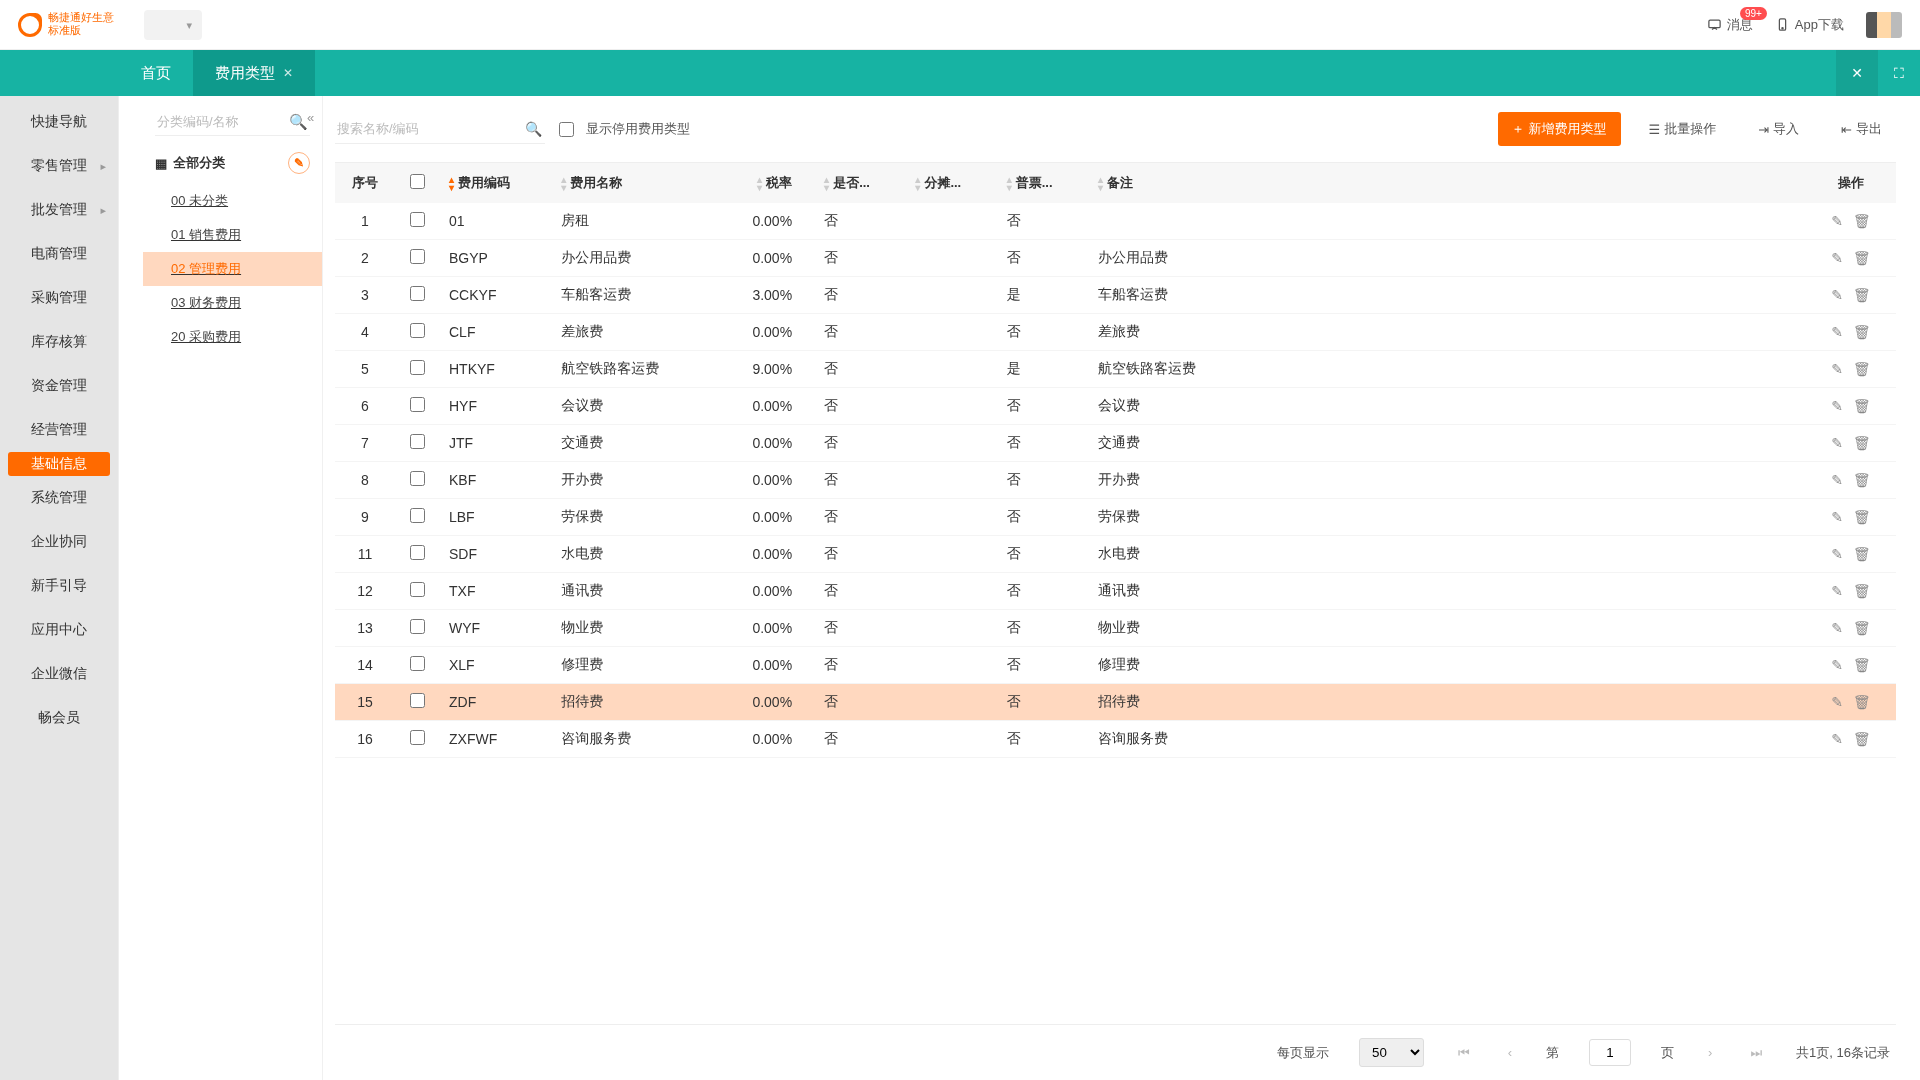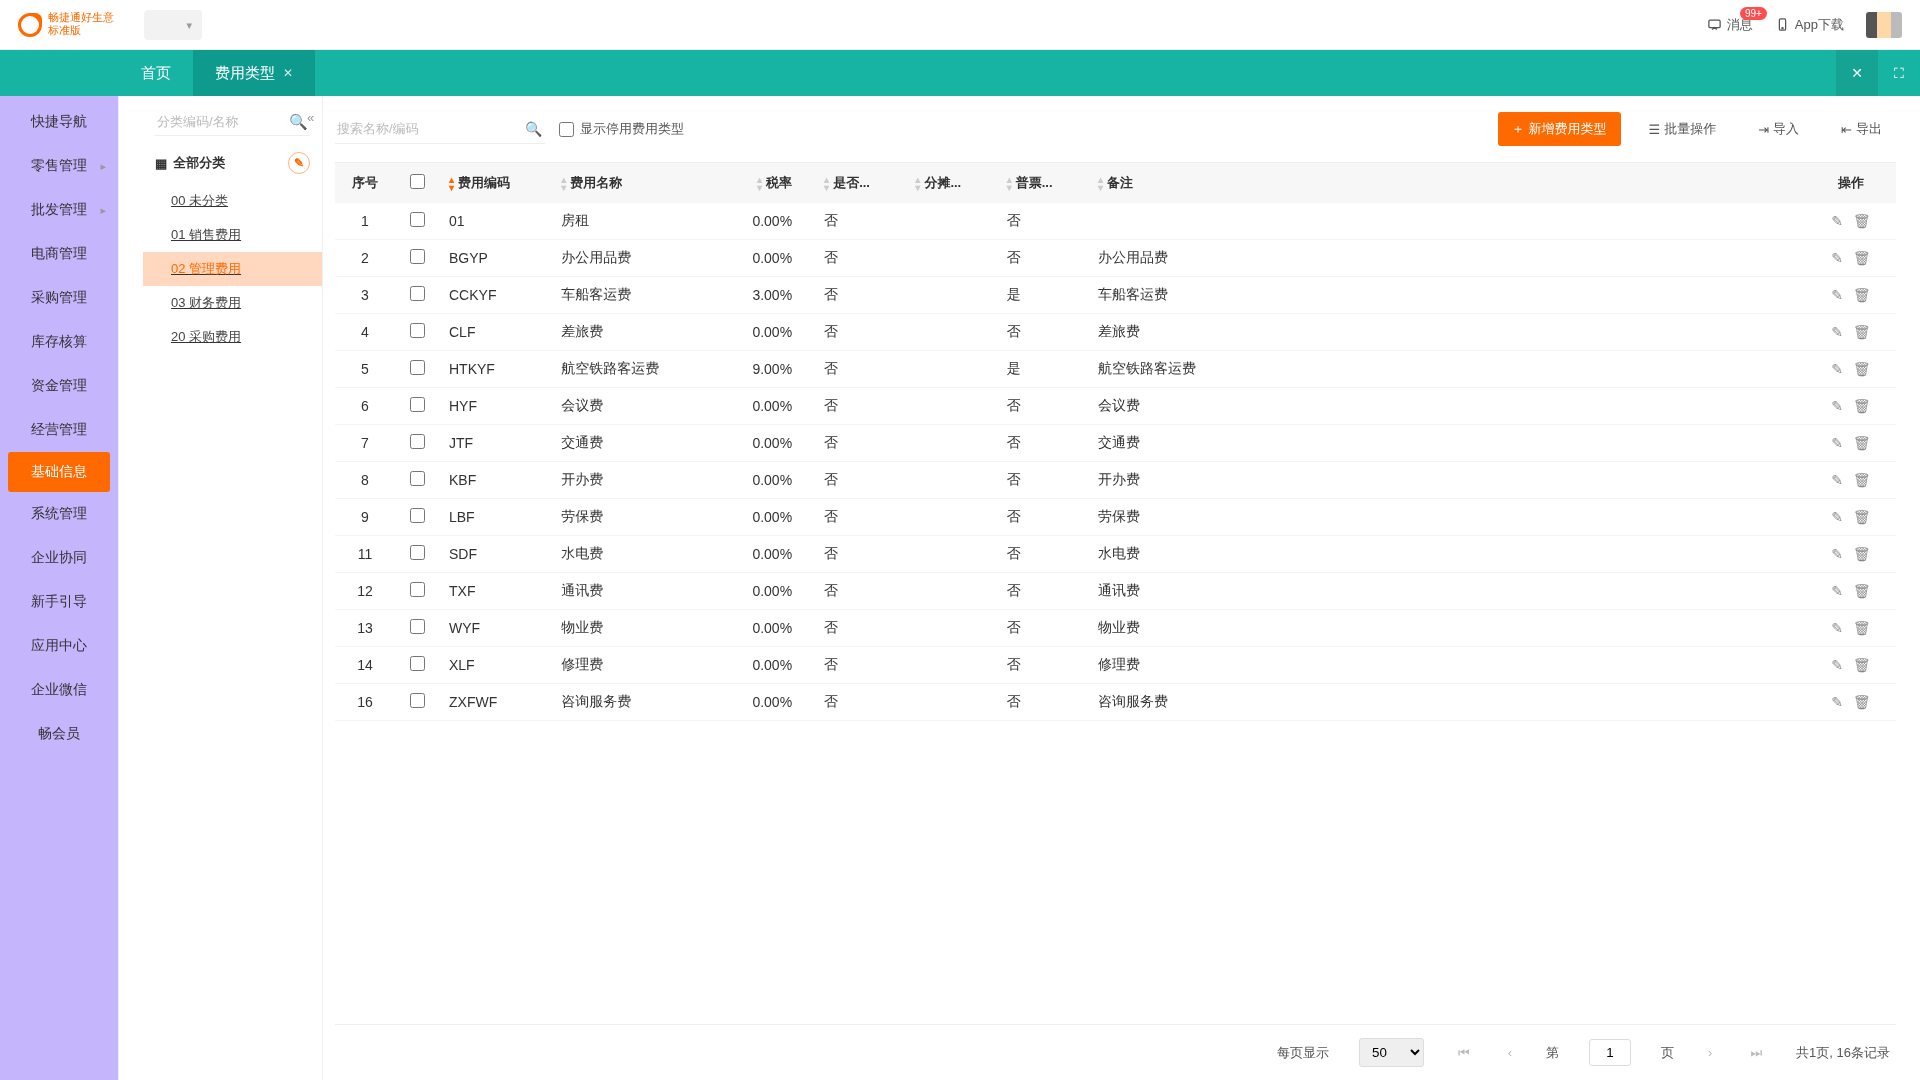--- a/index.html
+++ b/index.html
@@ -25,24 +25,24 @@
 .tab.home { background:#17b3a3; }
 .tab.active { background:#0e9a8c; }
 .tab .x { margin-left:8px; font-size:12px; opacity:.8;}
 .tabstrip .ctrl { position:absolute; right:0; top:0; display:flex; height:100%;}
 .tabstrip .ctrl div{ width:42px; display:flex; align-items:center; justify-content:center; color:#fff; cursor:pointer;}
 .tabstrip .ctrl .cls{ background:#15a394;}
 .tabstrip .ctrl .exp{ background:#17b3a3;}
 
 
 .body { display:flex; height:calc(1080px - 50px - 46px); }
-.sidebar { width:119px; border-right:1px solid #eee; padding-top:6px; position:absolute; top:50px; left:0; bottom:0; background:#c4b5fd;}
+.sidebar { width:119px; border-right:1px solid #eee; padding-top:6px; position:absolute; top:50px; left:0; bottom:0; background:#e5e5e5;}
 .side-item { height:44px; display:flex; align-items:center; justify-content:center; font-size:14px; color:#333; cursor:pointer; position:relative;}
 .side-item.hasarr::after{ content:"▸"; position:absolute; right:12px; color:#999; font-size:11px;}
-.side-item.active { background:#ff6a00; color:#fff; border-radius:3px; margin:0 8px; height:40px;}
+.side-item.active { background:#ff6a00; color:#fff; border-radius:3px; margin:0 8px; height:24px;}
 
 
 .catpanel { width:180px; border-right:1px solid #f0f0f0; padding:12px 0; position:relative;}
 .cat-search { margin:0 12px 10px; position:relative;}
 .cat-search input{ width:100%; border:none; border-bottom:1px solid #eee; padding:6px 24px 6px 2px; font-size:13px; outline:none;}
 .cat-search input::placeholder{ color:#bbb;}
 .cat-search .sicon{ position:absolute; right:2px; top:5px; color:#ff6a00; font-size:15px;}
 .cat-head { display:flex; align-items:center; padding:6px 12px; font-size:13px; font-weight:600; gap:6px;}
 .cat-head .edit{ margin-left:auto; width:22px;height:22px;border:1px solid #ffb27f;color:#ff6a00;border-radius:50%;display:flex;align-items:center;justify-content:center;font-size:12px;}
 .collapse-h { position:absolute; right:-1px; top:14px; width:16px; color:#999; font-size:13px; cursor:pointer;}
@@ -52,21 +52,21 @@
 
 
 .main { flex:1; display:flex; flex-direction:column; padding:0 24px; margin-left:119px;}
 .main-inner{ display:flex; flex:1; min-height:0;}
 .content { flex:1; display:flex; flex-direction:column; min-width:0;margin-left:12px;}
 .toolbar { height:66px; display:flex; align-items:center; gap:14px;}
 .t-search { position:relative; width:210px;}
 .t-search input{ width:100%; border:none; border-bottom:1px solid #eee; padding:7px 26px 7px 2px; font-size:13px; outline:none;}
 .t-search input::placeholder{color:#bbb;}
 .t-search .sicon{ position:absolute; right:2px; top:7px; color:#ff6a00;}
-.chk { display:flex; align-items:center; gap:6px; color:#555; font-size:13px;}
+.chk { display:flex; align-items:center; gap:12px; color:#555; font-size:13px;}
 .chk input{ width:15px; height:15px;}
 .toolbar .spacer{ flex:1;}
 .btn { padding:8px 14px; border-radius:3px; font-size:13px; cursor:pointer; display:flex; align-items:center; gap:4px;}
 .btn.primary{ background:#ff6a00; color:#fff;}
 .btn.ghost{ color:#555;}
 
 
 .table { flex:1; overflow:auto; border-top:1px solid #eee;}
 table { width:100%; border-collapse:collapse; }
 thead th { background:#f7f7f7; font-weight:600; font-size:13px; padding:11px 10px; text-align:left; color:#333; position:sticky; top:0; white-space:nowrap;}
@@ -364,20 +364,32 @@
                   <td class="col-chk"><input type="checkbox" class="rowchk" style=""></td>
                   <td>XLF</td>
                   <td>修理费</td>
                   <td class="col-rate">0.00%</td>
                   <td>否</td>
                   <td></td>
                   <td>否</td>
                   <td>修理费</td>
                   <td class="col-op"><span class="op-ico">✎</span><span class="op-ico">🗑</span></td>
                 </tr>
+                <tr class="hl">
+                  <td class="col-idx">15</td>
+                  <td class="col-chk"><input type="checkbox" class="rowchk" style=""></td>
+                  <td>ZDF</td>
+                  <td>招待费</td>
+                  <td class="col-rate">0.00%</td>
+                  <td>否</td>
+                  <td></td>
+                  <td>否</td>
+                  <td>招待费</td>
+                  <td class="col-op"><span class="op-ico">✎</span><span class="op-ico">🗑</span></td>
+                </tr>
                 <tr>
                   <td class="col-idx">16</td>
                   <td class="col-chk"><input type="checkbox" class="rowchk" style=""></td>
                   <td>ZXFWF</td>
                   <td>咨询服务费</td>
                   <td class="col-rate">0.00%</td>
                   <td>否</td>
                   <td></td>
                   <td>否</td>
                   <td>咨询服务费</td>

